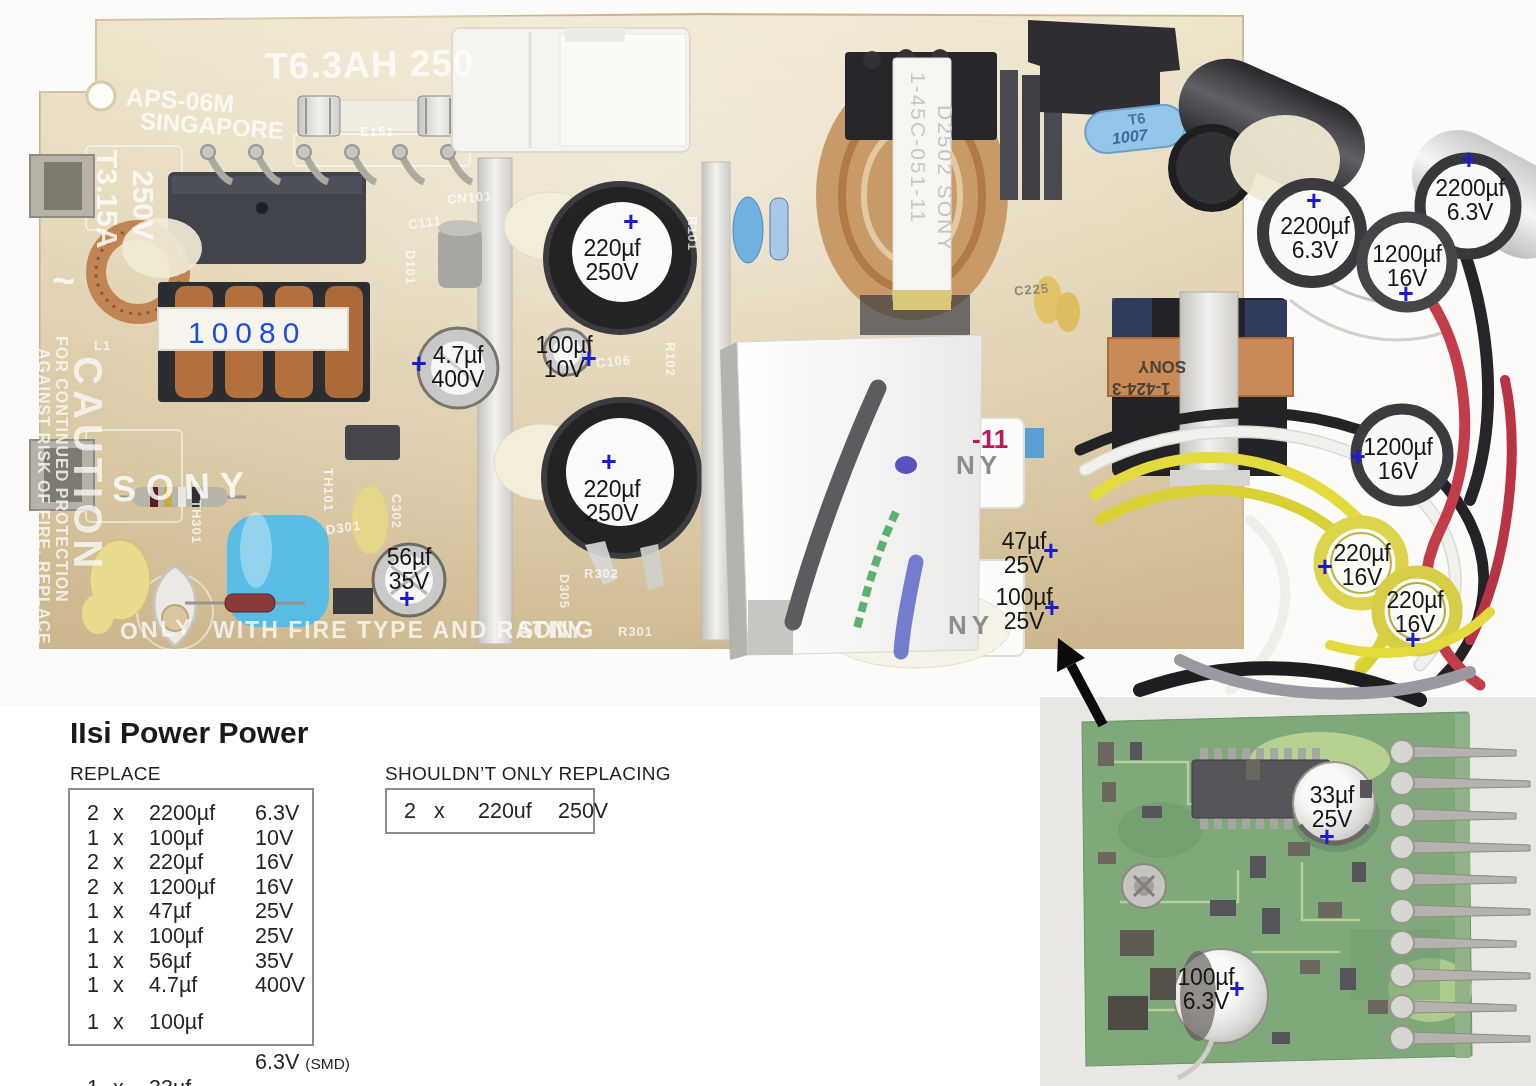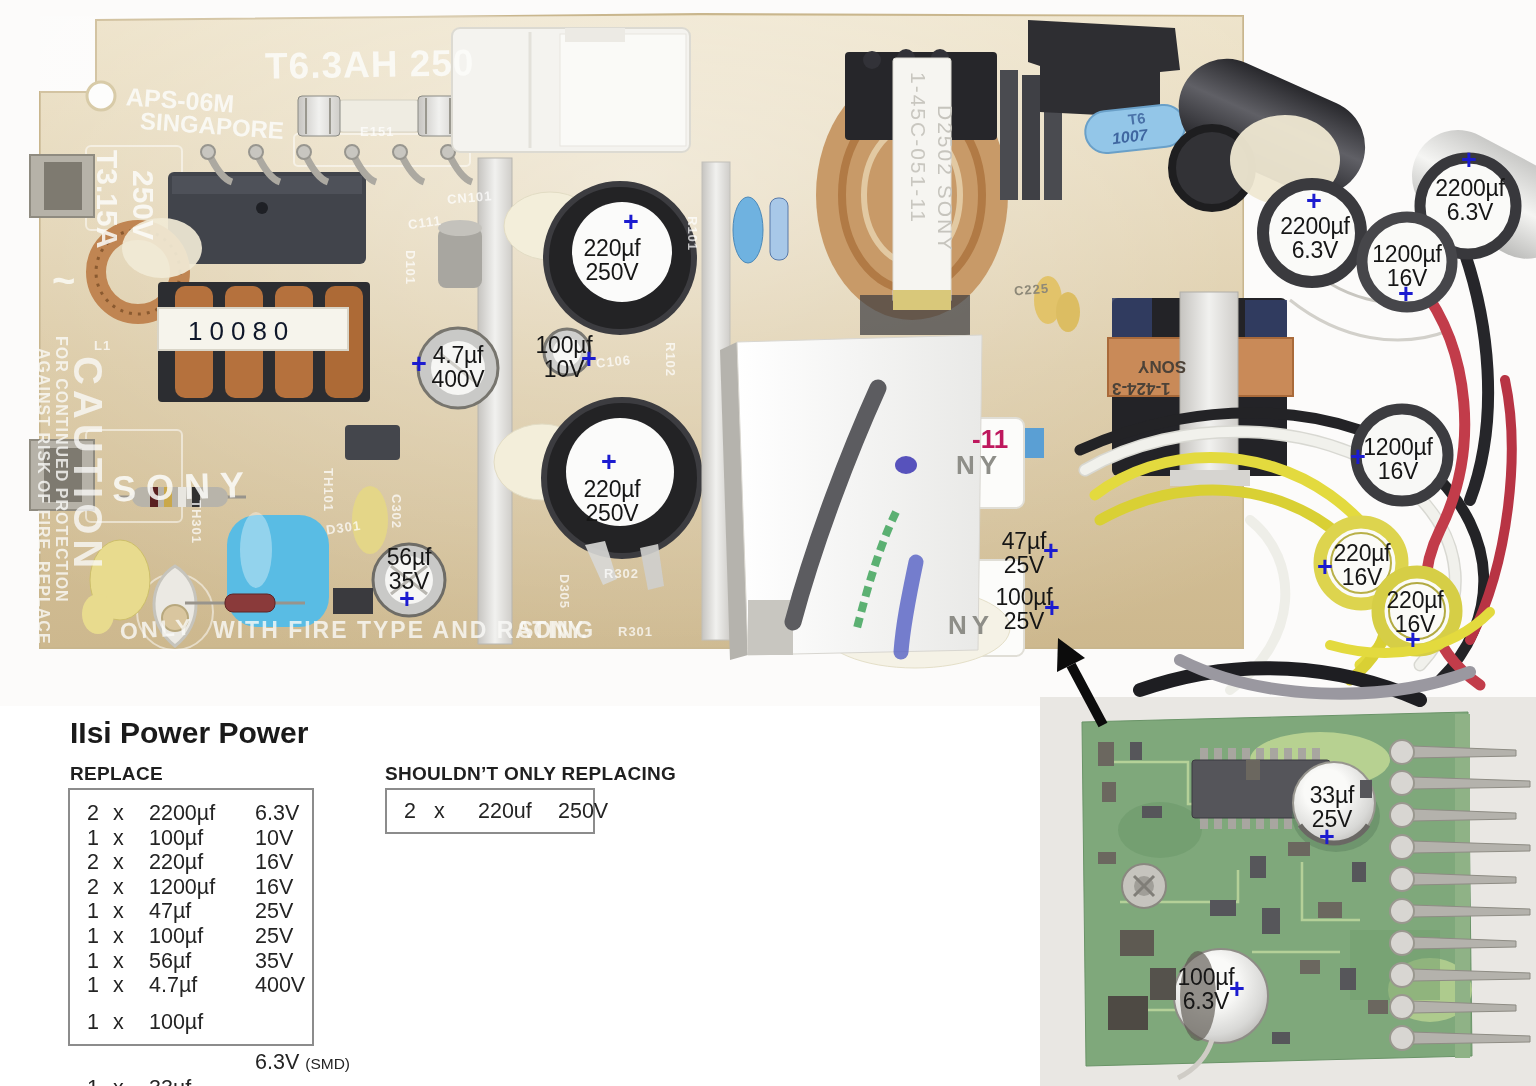--- a/index.html
+++ b/index.html
@@ -7,21 +7,21 @@
   #scene{position:absolute;left:0;top:0;z-index:0;}
   .ann{position:absolute;z-index:3;transform:translateX(-50%);text-align:center;
        font-size:23px;line-height:24px;color:#161616;letter-spacing:-0.2px;white-space:nowrap;}
   .plus{position:absolute;z-index:3;color:#1b1bd0;font-size:27px;font-weight:700;line-height:1;
         transform:translate(-50%,-50%);}
   .silk{position:absolute;z-index:2;font-weight:700;color:rgba(252,252,249,0.85);white-space:nowrap;}
   .vert{transform-origin:0 0;transform:rotate(90deg);}
   .ref{position:absolute;z-index:2;font-size:13px;font-weight:700;color:rgba(255,255,255,0.72);
        letter-spacing:1px;white-space:nowrap;}
   .legend-title{position:absolute;left:70px;top:716px;font-size:30px;font-weight:700;color:#1a1a1a;z-index:2;}
-  .legend-sublabel{position:absolute;font-size:19px;font-weight:700;color:#1f1f1f;letter-spacing:0.3px;z-index:2;}
+  .legend-sublabel{position:absolute;font-size:19px;font-weight:400;color:#1f1f1f;letter-spacing:0.3px;z-index:2;}
   .lbox{position:absolute;border:2px solid #8c8c8c;background:#fff;z-index:2;box-sizing:border-box;}
   .replace-box{left:68px;top:788px;width:246px;height:258px;padding:11px 0 0 17px;}
   .keep-box{left:385px;top:788px;width:210px;height:46px;padding:9px 0 0 17px;}
   .lrow{display:grid;grid-template-columns:26px 36px 106px 1fr;font-size:21.5px;line-height:24.6px;color:#242424;white-space:nowrap;}
   .keep-box .lrow{grid-template-columns:30px 44px 80px 1fr;}
   .lgap{height:12px;}
   .c-note{font-size:15.5px;margin-left:6px;}
   .notewrap{white-space:nowrap;margin-top:40px;}
 </style>
 </head>
@@ -440,21 +440,21 @@
 <div class="silk vert" style="left:124px;top:150px;font-size:30px;">T3.15A</div>
 <div class="silk vert" style="left:160px;top:170px;font-size:30px;">250V</div>
 <div class="silk" style="left:52px;top:258px;font-size:40px;color:rgba(252,252,249,0.8);">~</div>
 <div class="silk vert" style="left:110px;top:356px;font-size:40px;letter-spacing:5px;color:rgba(250,250,248,0.78);">CAUTION</div>
 <div class="silk vert" style="left:70px;top:336px;font-size:16px;letter-spacing:1px;color:rgba(250,250,248,0.8);">FOR CONTINUED PROTECTION</div>
 <div class="silk vert" style="left:52px;top:348px;font-size:16px;letter-spacing:1px;color:rgba(250,250,248,0.8);">AGAINST RISK OF FIRE. REPLACE</div>
 <div class="silk" style="left:112px;top:466px;font-size:36px;letter-spacing:10px;transform:rotate(-2deg);">SONY</div>
 <div class="silk" style="left:120px;top:616px;font-size:23px;letter-spacing:3px;transform:rotate(-4deg);color:rgba(250,250,248,0.8);">ONLY</div>
 <div class="silk" style="left:213px;top:617px;font-size:23px;letter-spacing:2px;color:rgba(250,250,248,0.8);">WITH FIRE TYPE AND RATING</div>
 <div class="silk" style="left:518px;top:617px;font-size:23px;color:rgba(250,250,248,0.8);">SONY.</div>
-<div class="silk" style="left:188px;top:316px;font-size:26px;letter-spacing:7px;color:#0f172a;font-weight:400;">10080</div>
+<div class="silk" style="left:188px;top:316px;font-size:30px;letter-spacing:7px;color:#1d4ed8;font-weight:400;">10080</div>
 <div class="silk vert" style="left:930px;top:72px;font-size:21px;letter-spacing:2px;color:#c9c7c0;font-weight:400;">1-45C-051-11</div>
 <div class="silk vert" style="left:957px;top:105px;font-size:21px;letter-spacing:2px;color:#c6c4bd;font-weight:400;">D2502  SONY</div>
 <div class="silk" style="left:1138px;top:356px;font-size:17px;color:#4c4238;transform:rotate(180deg);">SONY</div>
 <div class="silk" style="left:1112px;top:378px;font-size:17px;color:#4c4238;transform:rotate(180deg);">1-424-3</div>
 <div class="silk" style="left:1128px;top:110px;font-size:15px;color:#4a72a8;transform:rotate(-7deg);">T6</div>
 <div class="silk" style="left:1112px;top:128px;font-size:16px;color:#3f66a0;font-style:italic;transform:rotate(-7deg);">1007</div>
 <div class="silk" style="left:972px;top:424px;font-size:26px;color:#be185d;">-11</div>
 <div class="silk" style="left:956px;top:450px;font-size:26px;letter-spacing:5px;color:#8e8e88;">NY</div>
 <div class="silk" style="left:948px;top:610px;font-size:26px;letter-spacing:5px;color:#8e8e88;">NY</div>
 
@@ -462,21 +462,21 @@
 <div class="ref vert" style="left:418px;top:250px;">D101</div>
 <div class="ref" style="left:447px;top:190px;transform:rotate(-5deg);">CN101</div>
 <div class="ref" style="left:596px;top:354px;transform:rotate(-6deg);">C106</div>
 <div class="ref vert" style="left:678px;top:342px;">R102</div>
 <div class="ref vert" style="left:700px;top:216px;">R101</div>
 <div class="ref vert" style="left:336px;top:468px;">TH101</div>
 <div class="ref" style="left:326px;top:520px;transform:rotate(-8deg);">D301</div>
 <div class="ref vert" style="left:404px;top:494px;">C302</div>
 <div class="ref vert" style="left:204px;top:500px;">TH301</div>
 <div class="ref" style="left:618px;top:624px;text-align:right;">R301</div>
-<div class="ref" style="left:604px;top:566px;">R302</div>
+<div class="ref" style="left:584px;top:566px;">R302</div>
 <div class="ref vert" style="left:572px;top:574px;">D305</div>
 <div class="ref" style="left:1014px;top:282px;color:#8d8878;transform:rotate(-5deg);">C225</div>
 <div class="ref" style="left:360px;top:124px;">E151</div>
 <div class="ref" style="left:94px;top:338px;">L1</div>
 
 <div class="ann" style="left:612px;top:236px;">
   <div>220µf</div>
     <div>250V</div>
   </div>
 <span class="plus" style="left:631px;top:222px;">+</span>

